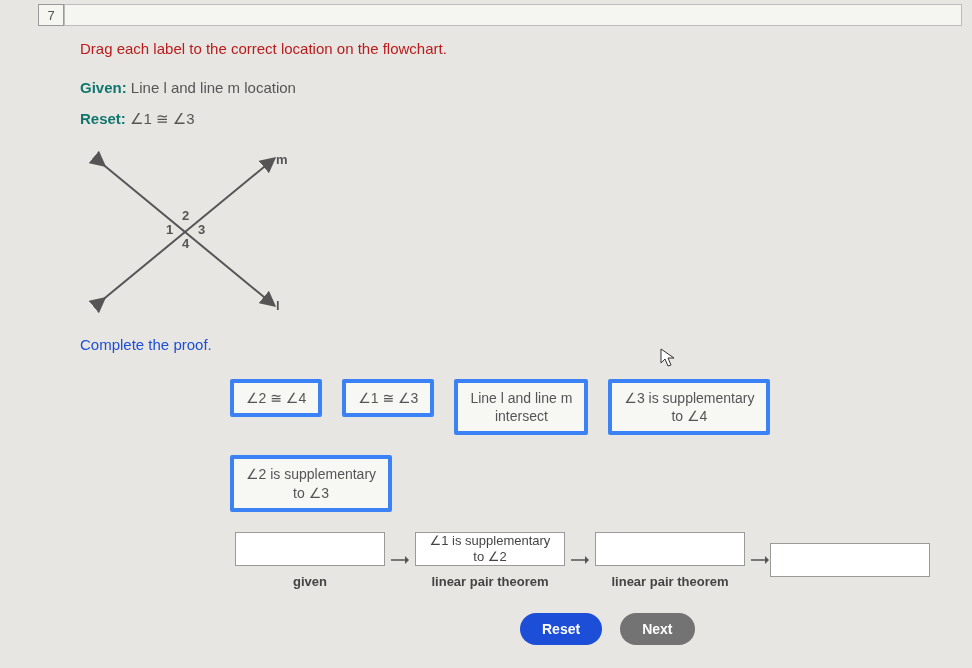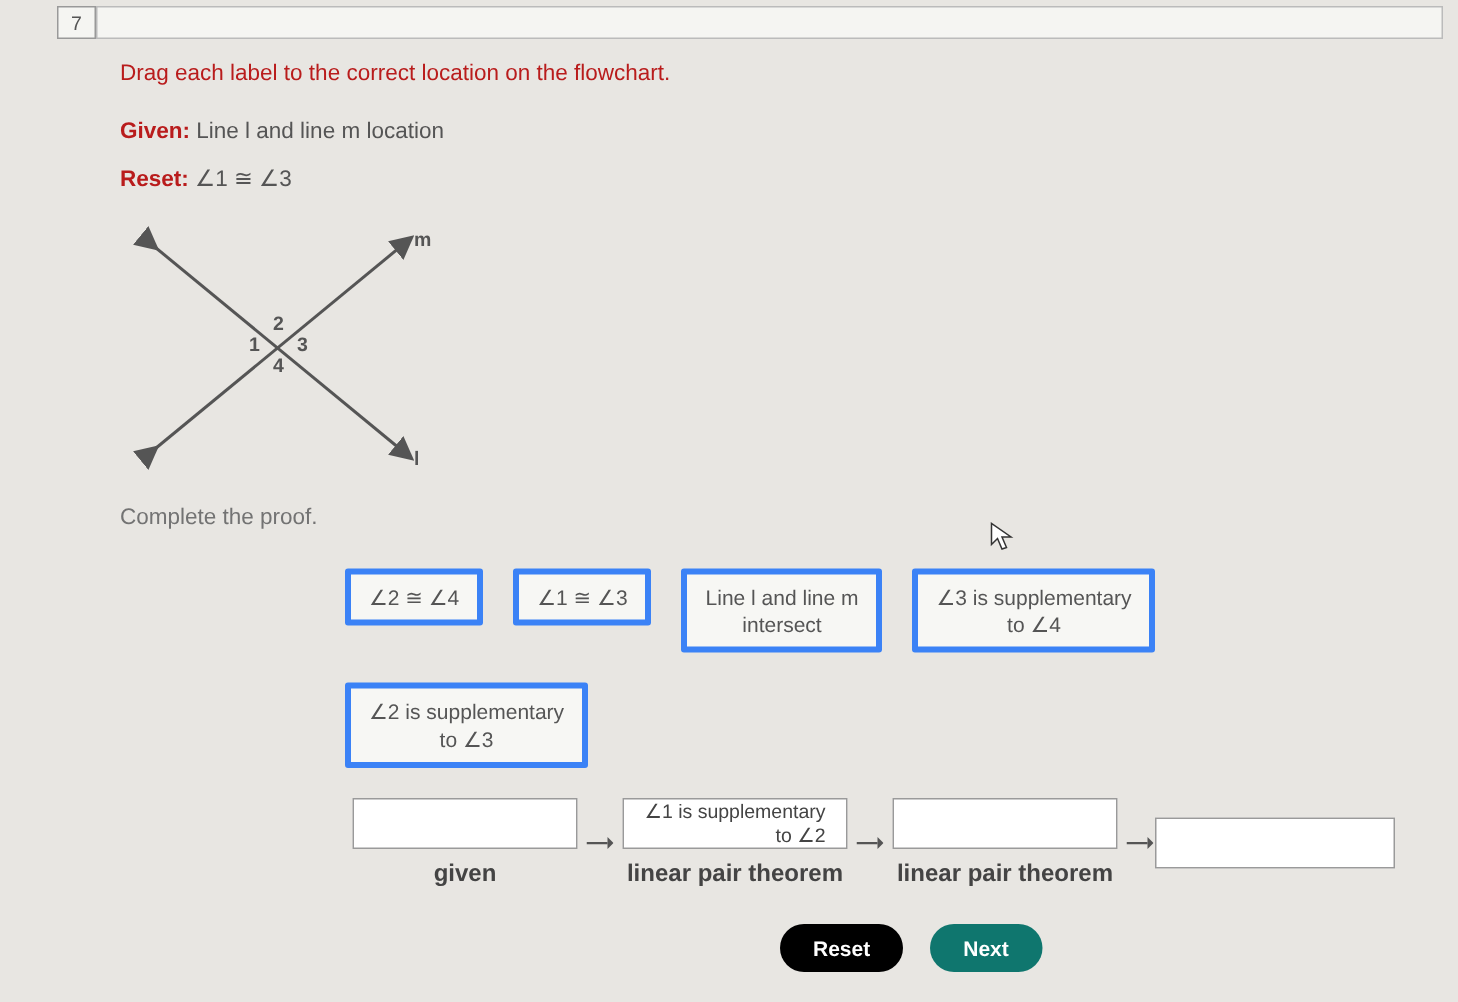--- a/index.html
+++ b/index.html
@@ -26,25 +26,25 @@
     top: 4px; left: 64px; right: 10px; height: 22px;
     border: 1px solid #bbb;
     background: #f5f5f2;
   }
   .content {
     position: absolute;
     top: 40px; left: 80px; right: 20px; bottom: 0;
   }
   .instruction { font-size: 15px; color: #b91c1c; margin-bottom: 22px; }
   .given-row, .prove-row { font-size: 15px; color: #555; margin-bottom: 14px; }
-  .given-row .lbl, .prove-row .lbl { font-weight: bold; color: #b91c1c; }
+  .given-row .lbl, .prove-row .lbl { font-weight: bold; color: #0f766e; }
   .diagram-wrap { position: relative; width: 230px; height: 180px; margin-top: 6px; margin-bottom: 14px; }
   .diagram-wrap svg { display: block; }
   .dlabel { position: absolute; font-size: 13px; color: #555; font-weight: bold; }
-  .complete { font-size: 15px; color: #737373; margin-bottom: 26px; }
+  .complete { font-size: 15px; color: #1d4ed8; margin-bottom: 26px; }
 
   .drag-pool { margin-left: 150px; }
   .pool-row { display: flex; gap: 20px; margin-bottom: 20px; align-items: flex-start; }
   .chip {
     border: 4px solid #3b82f6;
     background: #f7f7f4;
     padding: 6px 12px;
     font-size: 14px;
     color: #555;
     text-align: center;
@@ -54,40 +54,40 @@
     min-width: 90px;
   }
 
   .flow-row { display: flex; align-items: center; margin-left: 150px; margin-top: 10px; }
   .flow-col { display: flex; flex-direction: column; align-items: center; }
   .slot {
     border: 1px solid #9a9a9a;
     background: #fff;
     width: 150px; height: 34px;
     display: flex; align-items: center; justify-content: center;
-    font-size: 13px; color: #444; text-align: right;
+    font-size: 13px; color: #444; text-align: center;
     padding: 0 6px;
     line-height: 1.2;
   }
   .slot.wider { width: 160px; }
   .reason {
-    font-size: 16px; color: #444; font-weight: bold;
+    font-size: 13px; color: #444; font-weight: bold;
     margin-top: 8px; text-align: center; width: 160px;
   }
   .arrow { width: 20px; height: 34px; display:flex; align-items:center; justify-content:center; }
   .arrow svg { display:block; }
 
   .btn-row { display: flex; gap: 18px; margin-left: 440px; margin-top: 24px; }
   .btn {
     border: none; border-radius: 18px;
     padding: 8px 22px; font-size: 14px; font-weight: bold;
     color: #fff; cursor: pointer;
   }
-  .btn-reset { background: #000000; }
-  .btn-next  { background: #0f766e; }
+  .btn-reset { background: #1d4ed8; }
+  .btn-next  { background: #737373; }
 
   .cursor-arrow { position: absolute; }
 </style>
 </head>
 <body>
 
 <div class="qnum-box">
   <span>7</span>
 </div>
 <div class="qnum-bar"></div>

